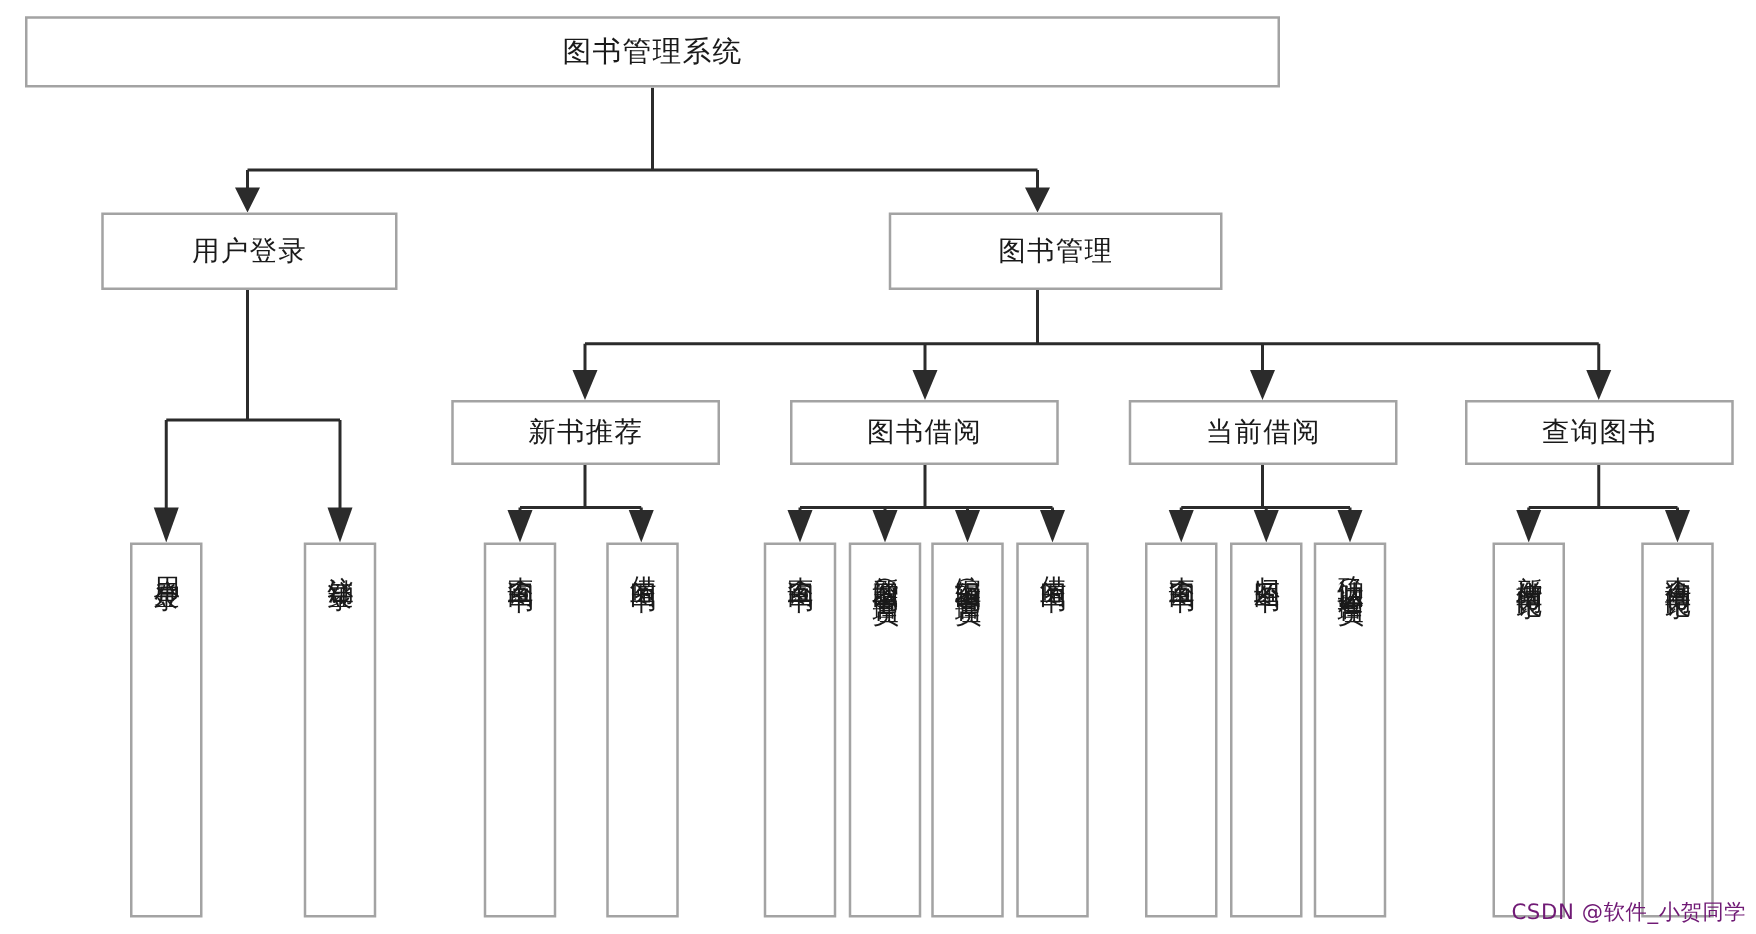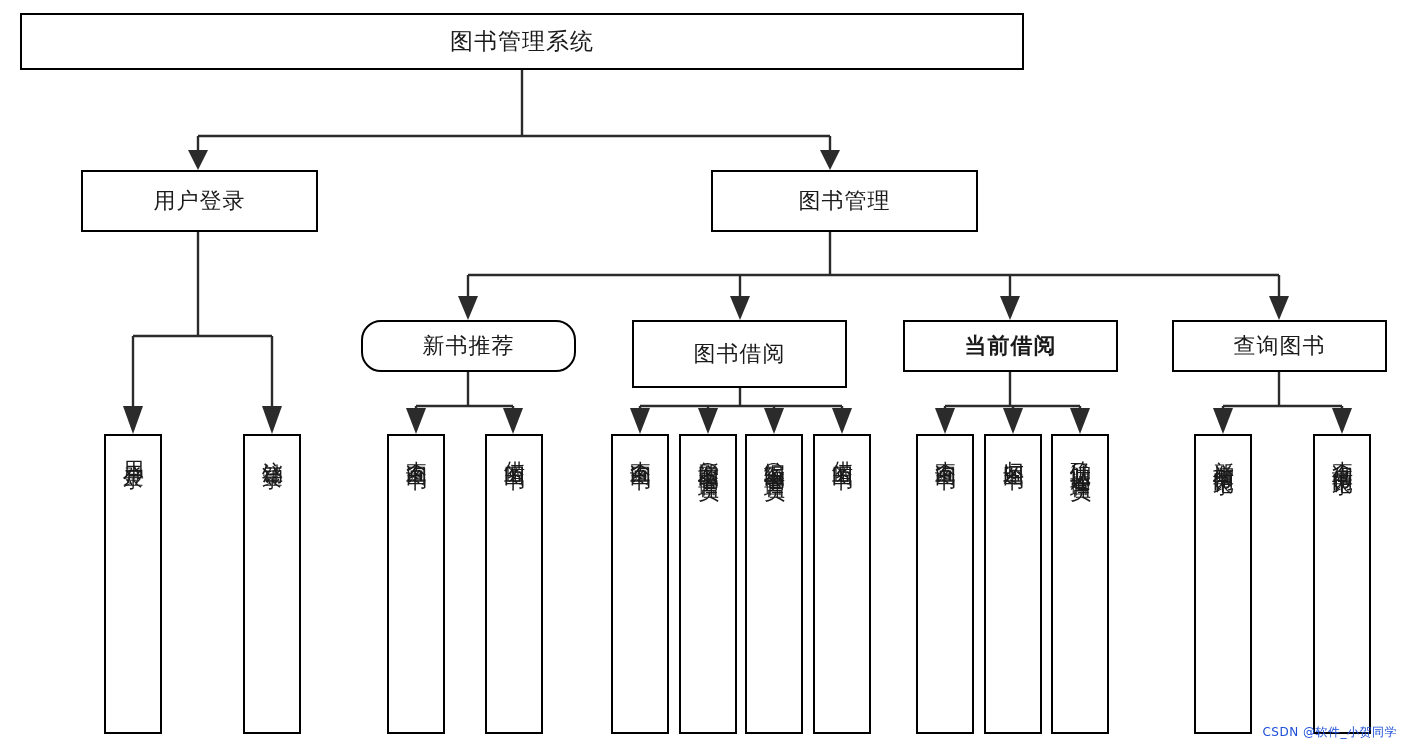--- a/index.html
+++ b/index.html
@@ -17,21 +17,21 @@
   #canvas {
     position: absolute;
     left: 0;
     top: 0;
     width: 1405px;
     height: 747px;
   }
   .node {
     position: absolute;
     box-sizing: border-box;
-    border: 2px solid #000000;
+    border: 2px solid #a3a3a3;
     background: #ffffff;
     display: flex;
     align-items: center;
     justify-content: center;
     color: #1a1a1a;
   }
   .node.level0 {
     font-size: 23px;
   }
   .node.level1 {
@@ -53,22 +53,22 @@
     white-space: nowrap;
   }
   .hlabel {
     white-space: nowrap;
     letter-spacing: 1px;
   }
   .watermark {
     position: absolute;
     right: 8px;
     bottom: 6px;
-    font-size: 12px;
-    color: #1d4ed8;
+    font-size: 17px;
+    color: #701a75;
     letter-spacing: 0.5px;
     white-space: nowrap;
   }
   svg#connectors {
     position: absolute;
     left: 0;
     top: 0;
     width: 1405px;
     height: 747px;
     pointer-events: none;
@@ -154,29 +154,29 @@
   </div>
 
   <div class="node level1" style="left:81px; top:170px; width:237px; height:62px;">
     <span class="hlabel">用户登录</span>
   </div>
 
   <div class="node level1" style="left:711px; top:170px; width:267px; height:62px;">
     <span class="hlabel">图书管理</span>
   </div>
 
-  <div class="node level2" style="left:361px; top:320px; width:215px; height:52px;border-radius:20px;">
+  <div class="node level2" style="left:361px; top:320px; width:215px; height:52px;">
     <span class="hlabel">新书推荐</span>
   </div>
 
-  <div class="node level2" style="left:632px; top:320px; width:215px; height:68px;">
+  <div class="node level2" style="left:632px; top:320px; width:215px; height:52px;">
     <span class="hlabel">图书借阅</span>
   </div>
 
-  <div class="node level2" style="left:903px; top:320px; width:215px; height:52px;font-weight:bold;">
+  <div class="node level2" style="left:903px; top:320px; width:215px; height:52px;">
     <span class="hlabel">当前借阅</span>
   </div>
 
   <div class="node level2" style="left:1172px; top:320px; width:215px; height:52px;">
     <span class="hlabel">查询图书</span>
   </div>
 
   <div class="node leaf" style="left:104px; top:434px; width:58px; height:300px;">
     <span class="vlabel">用户登录</span>
   </div>

